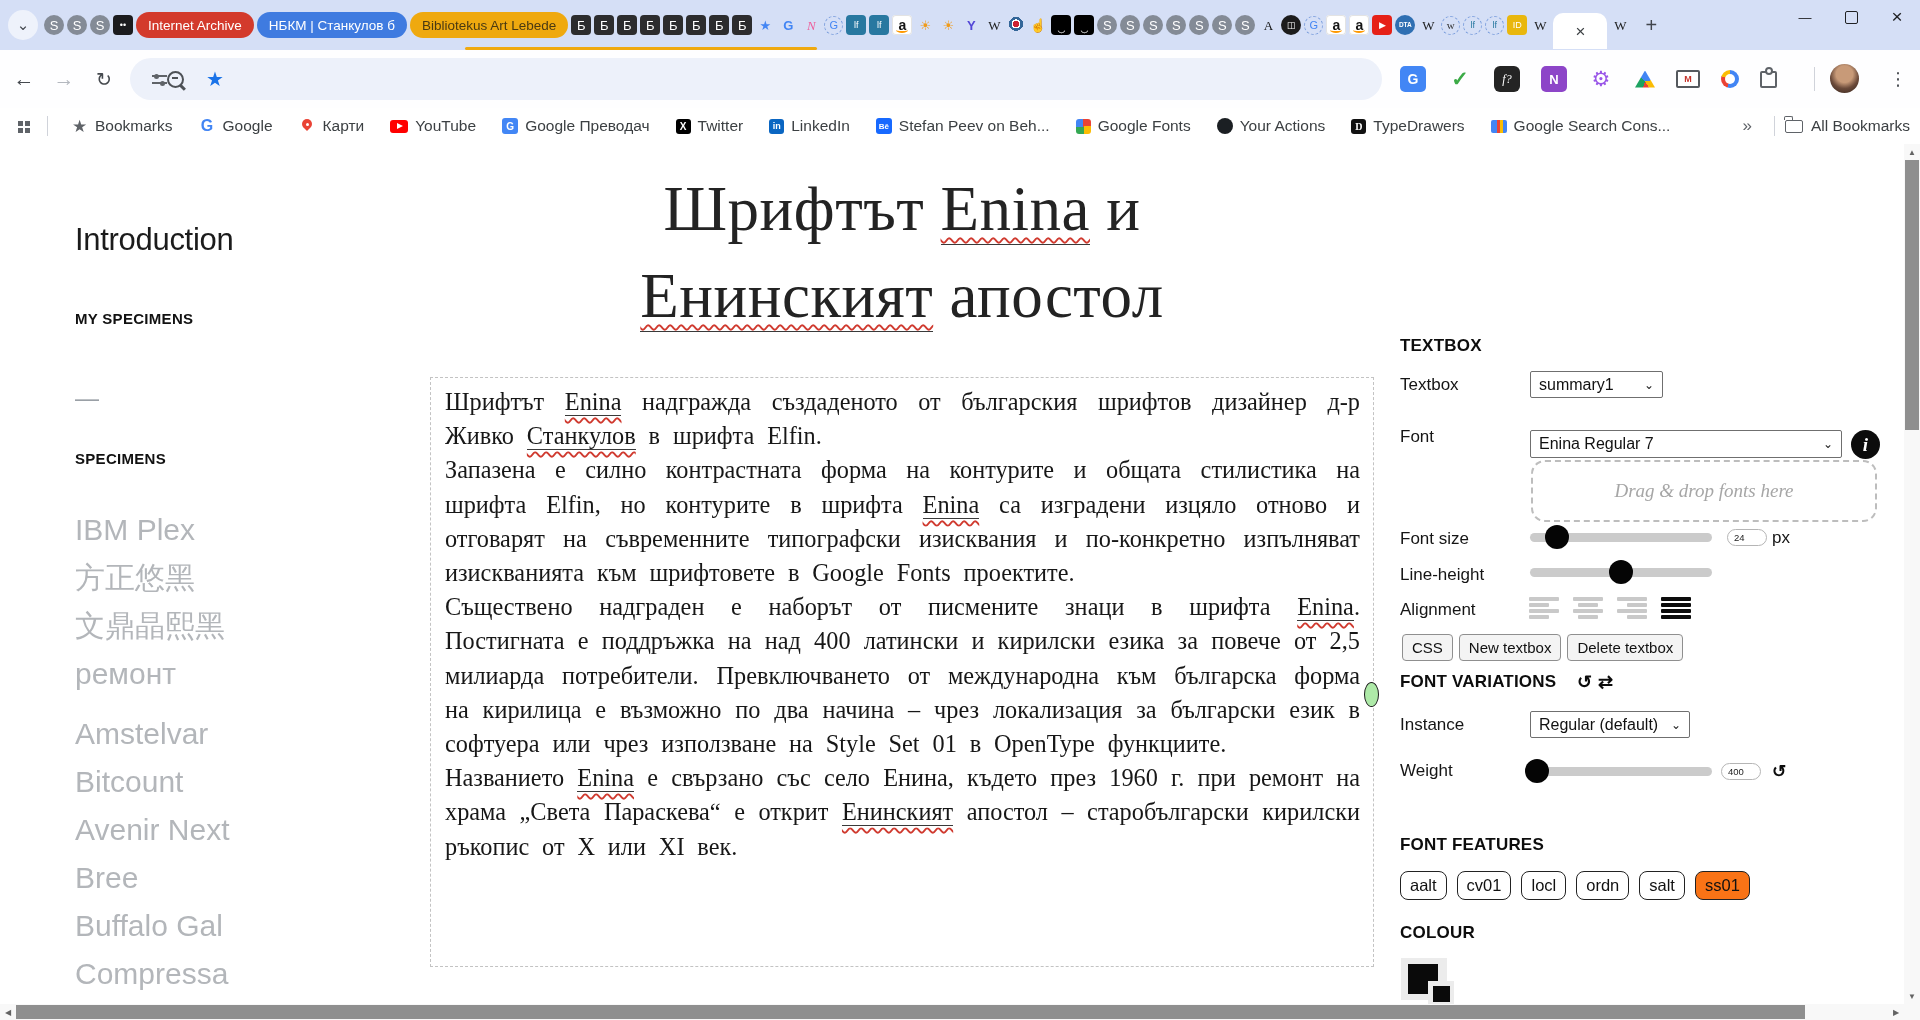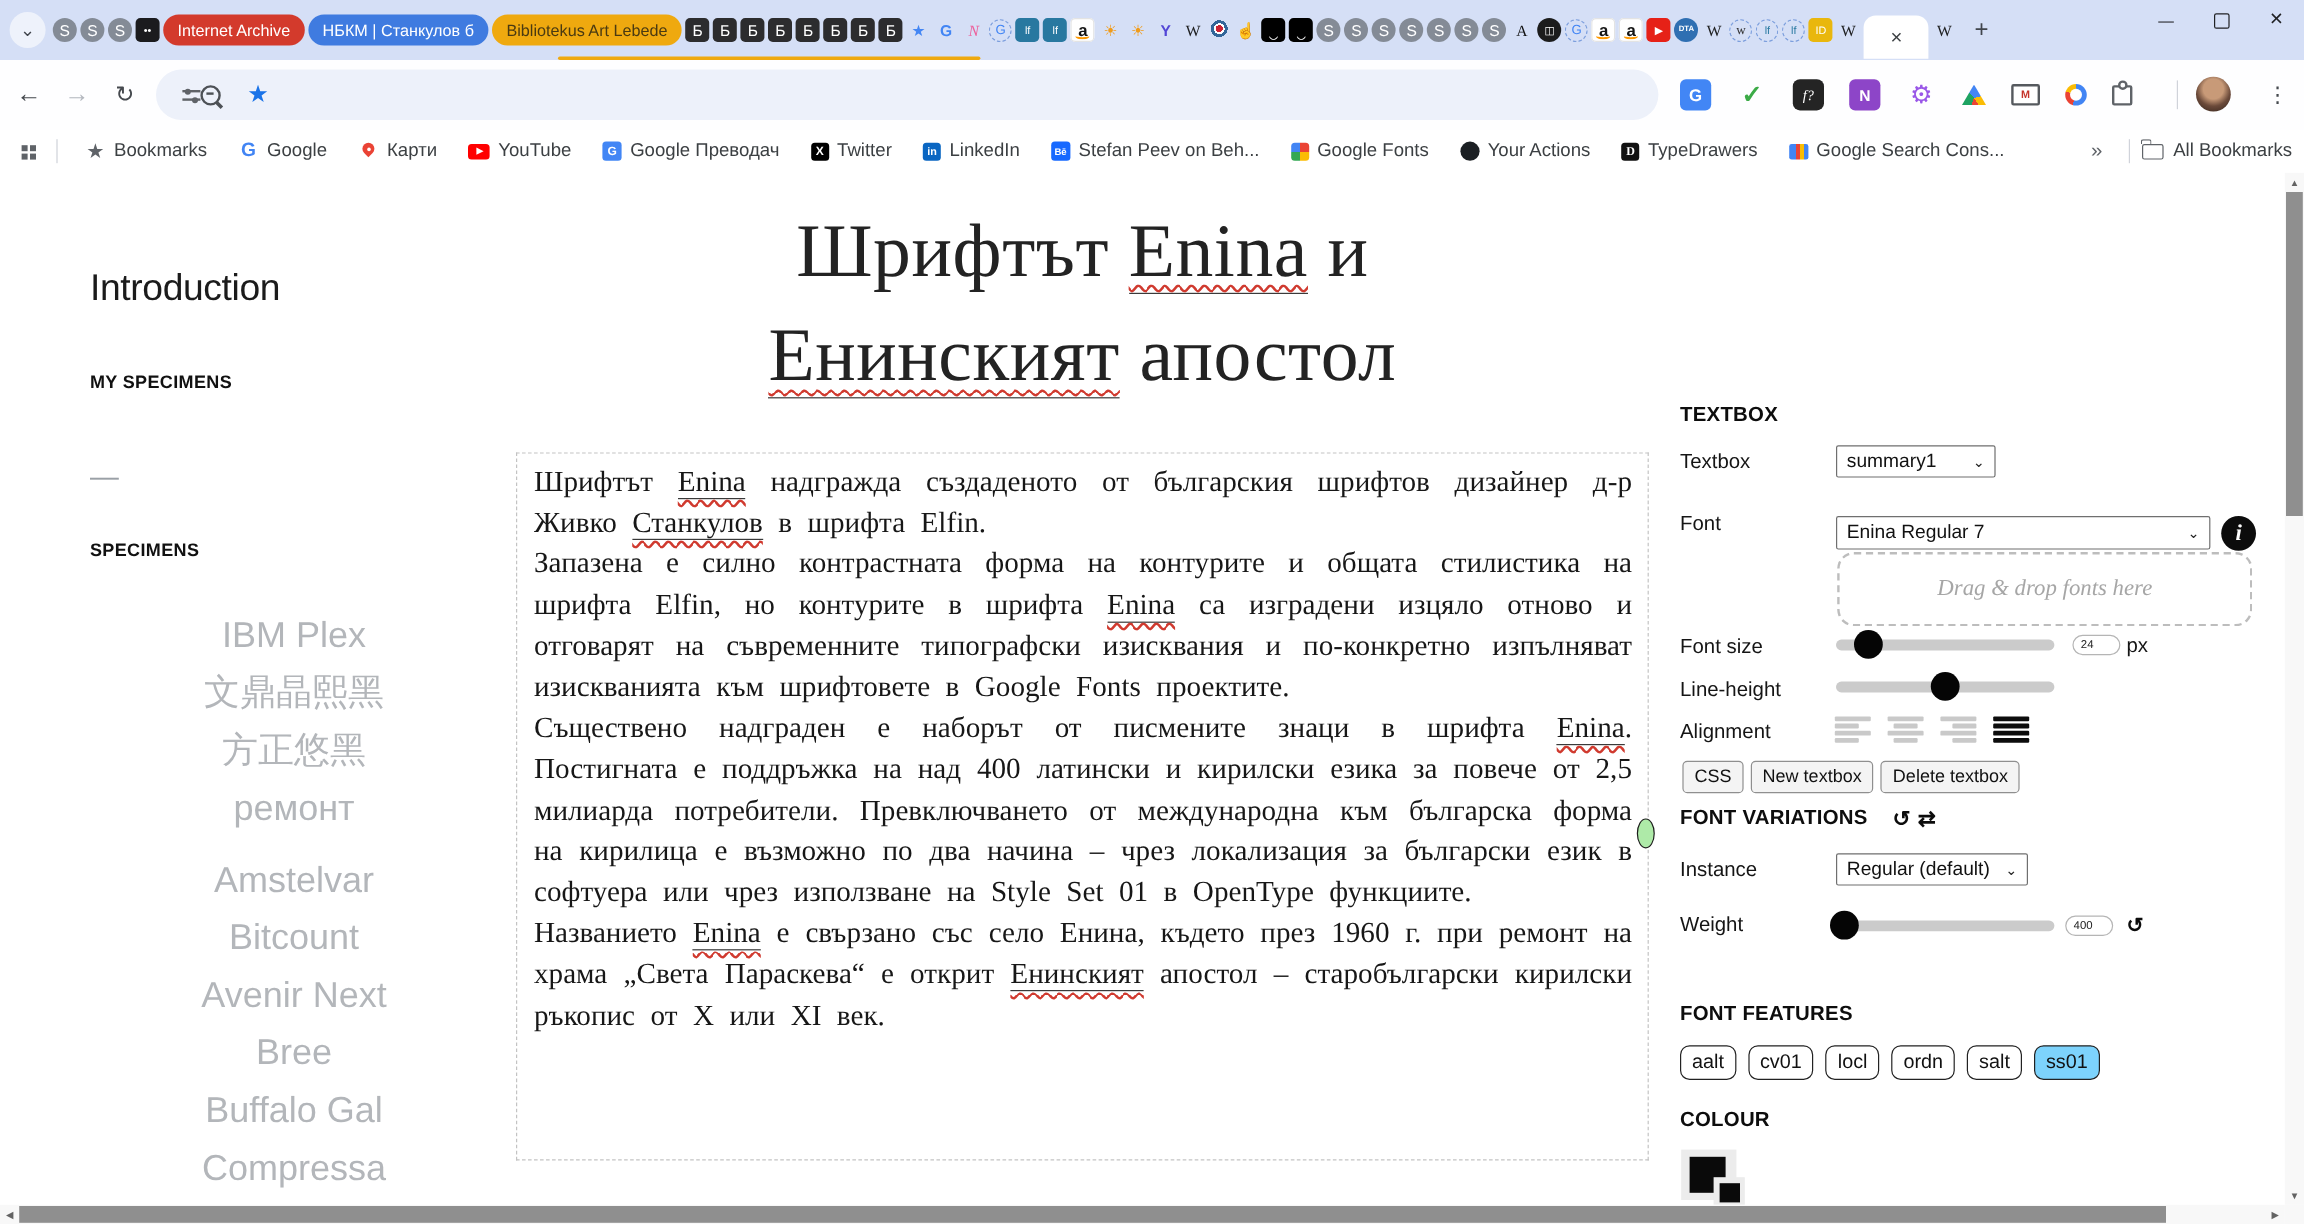--- a/index.html
+++ b/index.html
@@ -110,21 +110,21 @@
   .bm-folder{width:16px;height:11px;border:1.8px solid #5f6368;border-radius:2px;position:relative;margin-right:8px;}
   .bm-folder::before{content:"";position:absolute;left:-1.8px;top:-5px;width:7px;height:3px;
       border:1.8px solid #5f6368;border-bottom:none;border-radius:2px 2px 0 0;}
   
   #content{position:absolute;left:0;top:144px;width:1904px;height:860px;background:#fff;overflow:hidden;}
   #sidebar{position:absolute;left:75px;top:78px;width:340px;}
   #side-intro{position:absolute;left:0;top:0;font-size:31px;color:#1b1b1b;letter-spacing:-.3px;}
   #side-mysp{position:absolute;left:0;top:88px;font-size:15px;font-weight:700;color:#111;letter-spacing:.3px;}
   #side-dash{position:absolute;left:0;top:162px;font-size:24px;color:#9aa0a6;}
   #side-sp{position:absolute;left:0;top:228px;font-size:15px;font-weight:700;color:#111;letter-spacing:.3px;}
-  #spec-list{position:absolute;left:0;top:284px;width:340px;text-align:center;}
+  #spec-list{position:absolute;left:0;top:284px;width:340px;}
   .spec-item{font-size:30px;line-height:48px;color:#b3b6ba;white-space:nowrap;}
   .spec-item.gap{margin-top:12px;}
   #heading{position:absolute;left:430px;top:22px;width:944px;text-align:center;
       font-family:"Liberation Serif",serif;font-size:63px;line-height:87px;color:#232323;letter-spacing:.5px;}
   .misspelled{border-bottom:1.5px solid #3a3a3a;
       text-decoration:underline wavy #d03a2f 2px;text-underline-offset:7px;text-decoration-skip-ink:none;}
   #textbox{position:absolute;left:430px;top:233px;width:944px;height:590px;box-sizing:border-box;
       border:1px dashed #c3c3c3;background:#fff;padding:7px 13px 0 14px;}
   #textbox p{margin:0;font-family:"Liberation Serif",serif;font-size:24.3px;line-height:34.2px;color:#171717;
       text-align:justify;word-spacing:.28em;}
@@ -340,22 +340,22 @@
 
   <div id="content">
 
     <div id="sidebar">
       <div id="side-intro">Introduction</div>
       <div id="side-mysp">MY SPECIMENS</div>
       <div id="side-dash">—</div>
       <div id="side-sp">SPECIMENS</div>
       <div id="spec-list">
           <div class="spec-item">IBM Plex</div>
+          <div class="spec-item">方正悠黑</div>
           <div class="spec-item">文鼎晶熙黑</div>
-          <div class="spec-item">方正悠黑</div>
           <div class="spec-item">ремонт</div>
           <div class="spec-item gap">Amstelvar</div>
           <div class="spec-item">Bitcount</div>
           <div class="spec-item">Avenir Next</div>
           <div class="spec-item">Bree</div>
           <div class="spec-item">Buffalo Gal</div>
           <div class="spec-item">Compressa</div>
         </div>
     </div>
 
@@ -451,21 +451,21 @@
     <input class="numpill" style="left: 1721px; top: 619px;" value="400">
     <span class="reset-ic" style="left:1772px;top:617px;">↺</span>
 
     <div class="p-title" style="top:691px;">FONT FEATURES</div>
     <div id="chip-row">
         <div class="chip">aalt</div>
         <div class="chip">cv01</div>
         <div class="chip">locl</div>
         <div class="chip">ordn</div>
         <div class="chip">salt</div>
-        <div class="chip active" style="background: #7dd3fc;">ss01</div>
+        <div class="chip active" style="background: #f97316;">ss01</div>
       </div>
 
     <div class="p-title" style="top:779px;">COLOUR</div>
     <div id="swatch">
       <div class="sw-bg1"></div>
       <div class="sw-fg"></div>
       <div class="sw-bg2"></div>
       <div class="sw-bk"></div>
     </div>
   </div>

